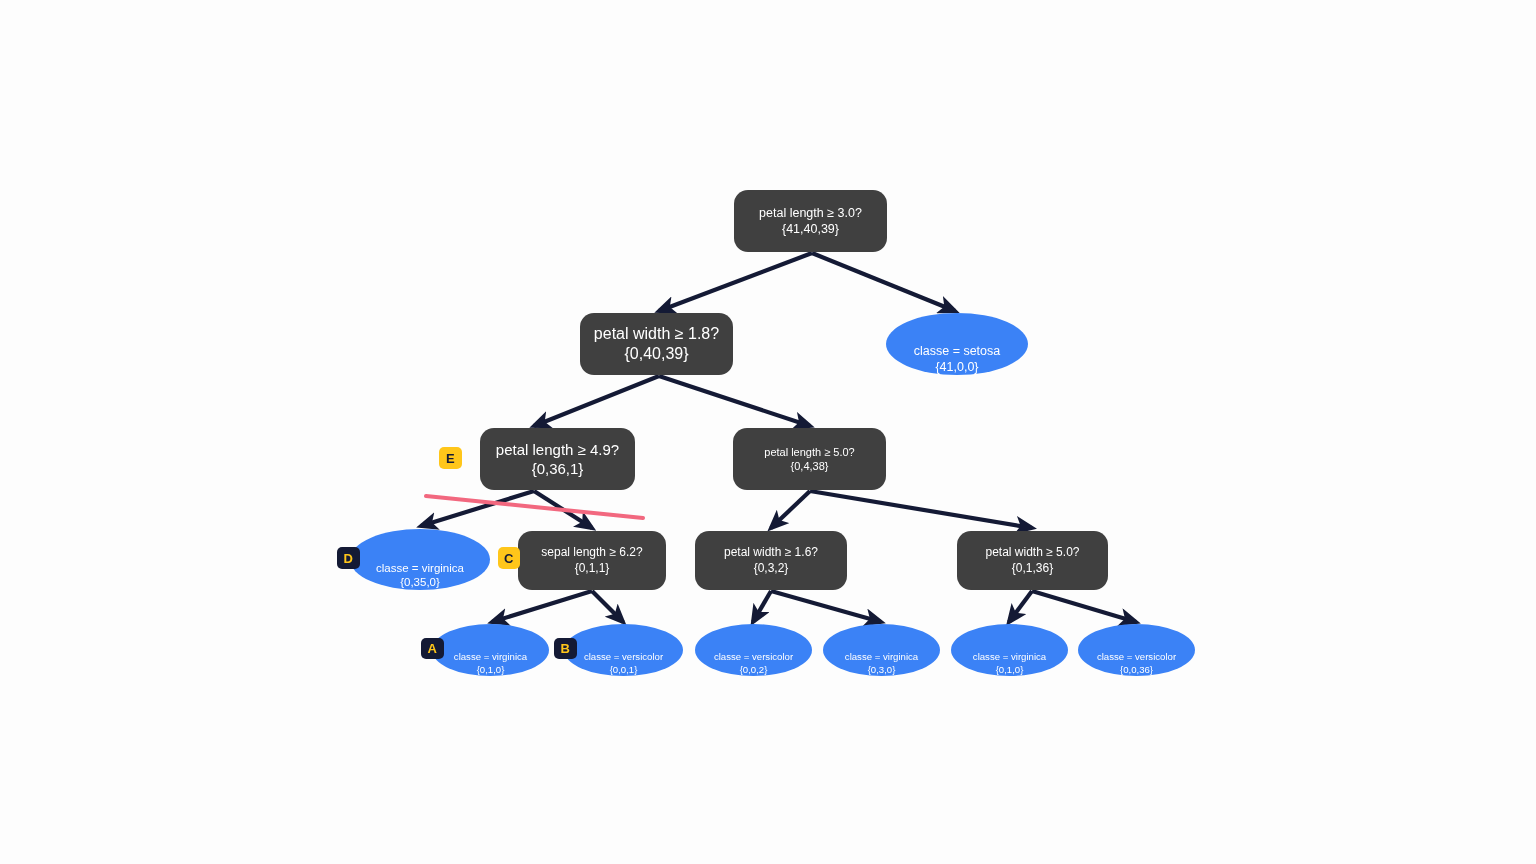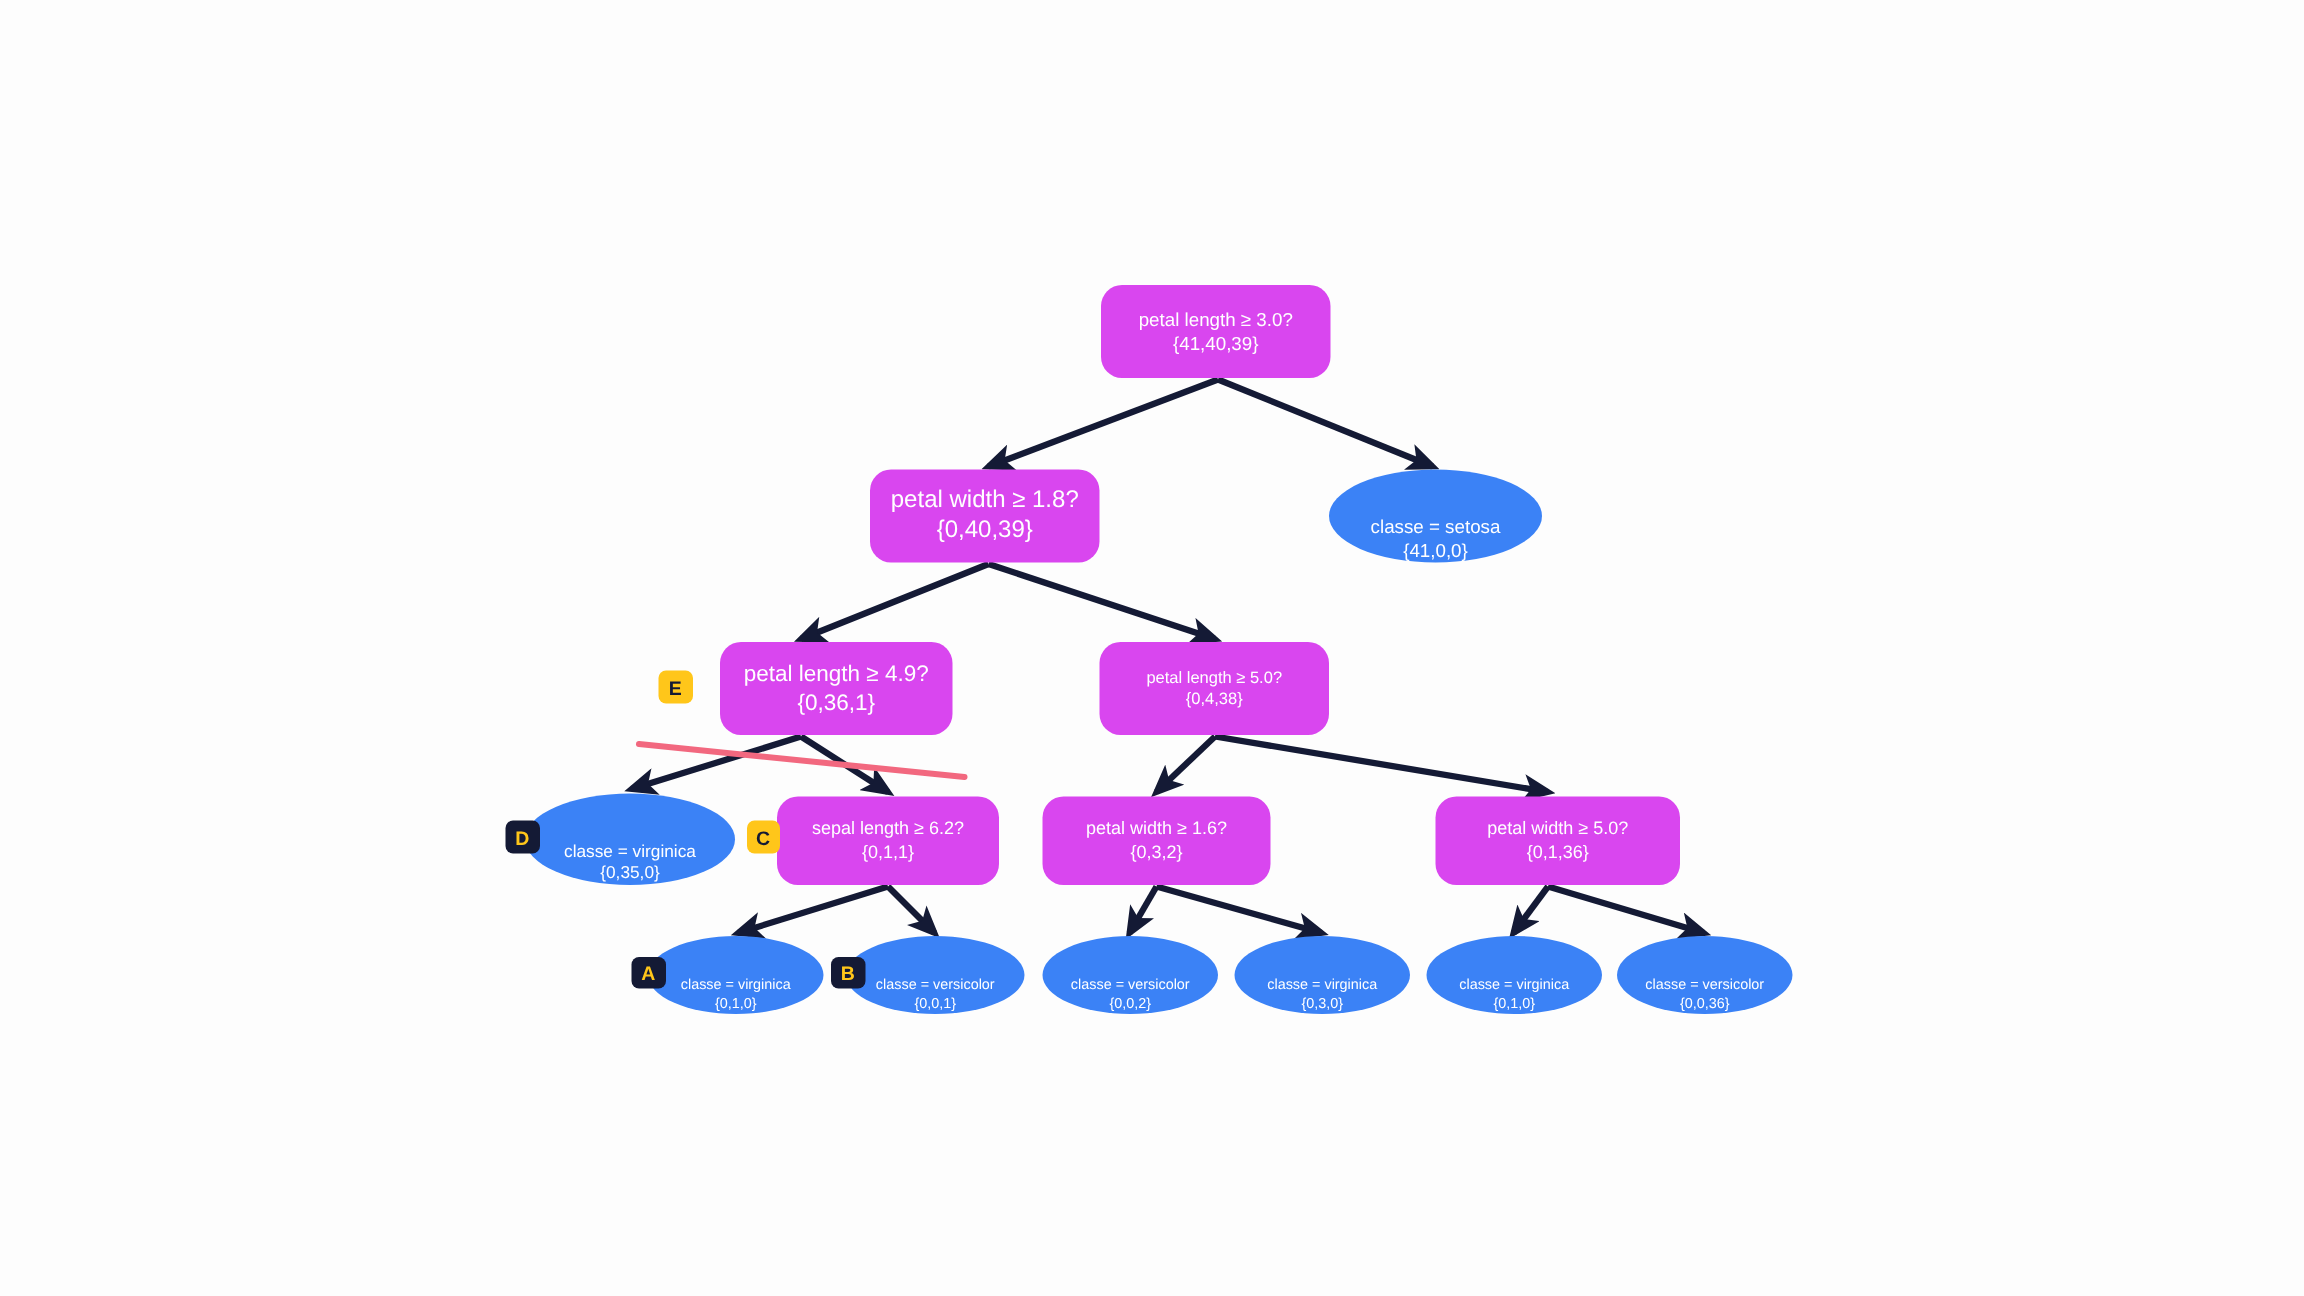--- a/index.html
+++ b/index.html
@@ -28,21 +28,21 @@
     display: flex;
     flex-direction: column;
     align-items: center;
     justify-content: center;
     text-align: center;
     color: #ffffff;
     box-sizing: border-box;
     line-height: 1.28;
   }
   .node.internal {
-    background: #d946ef;
+    background: #404040;
     border-radius: 14px;
   }
   .node.leaf {
     background: #3b82f6;
     border-radius: 50%;
     justify-content: flex-end;
   }
   .node .ttl {
     white-space: nowrap;
   }
@@ -126,21 +126,21 @@
         <span class="cnt">{0,35,0}</span>
       </div>
       <div class="node internal" style="left: 518px; top: 531px; width: 148px; height: 59px; font-size: 12px;">
         <span class="ttl">sepal length ≥ 6.2?</span>
         <span class="cnt">{0,1,1}</span>
       </div>
       <div class="node internal" style="left: 695px; top: 531px; width: 152px; height: 59px; font-size: 12px; justify-content: center;">
         <span class="ttl">petal width ≥ 1.6?</span>
         <span class="cnt">{0,3,2}</span>
       </div>
-      <div class="node internal" style="left: 957px; top: 531px; width: 163px; height: 59px; font-size: 12px;">
+      <div class="node internal" style="left: 957px; top: 531px; width: 151px; height: 59px; font-size: 12px;">
         <span class="ttl">petal width ≥ 5.0?</span>
         <span class="cnt">{0,1,36}</span>
       </div>
       <div class="node leaf" style="left: 432px; top: 624px; width: 117px; height: 52px; font-size: 9.6px;">
         <span class="ttl">classe = virginica</span>
         <span class="cnt">{0,1,0}</span>
       </div>
       <div class="node leaf" style="left: 564px; top: 624px; width: 119px; height: 52px; font-size: 9.6px;">
         <span class="ttl">classe = versicolor</span>
         <span class="cnt">{0,0,1}</span>

